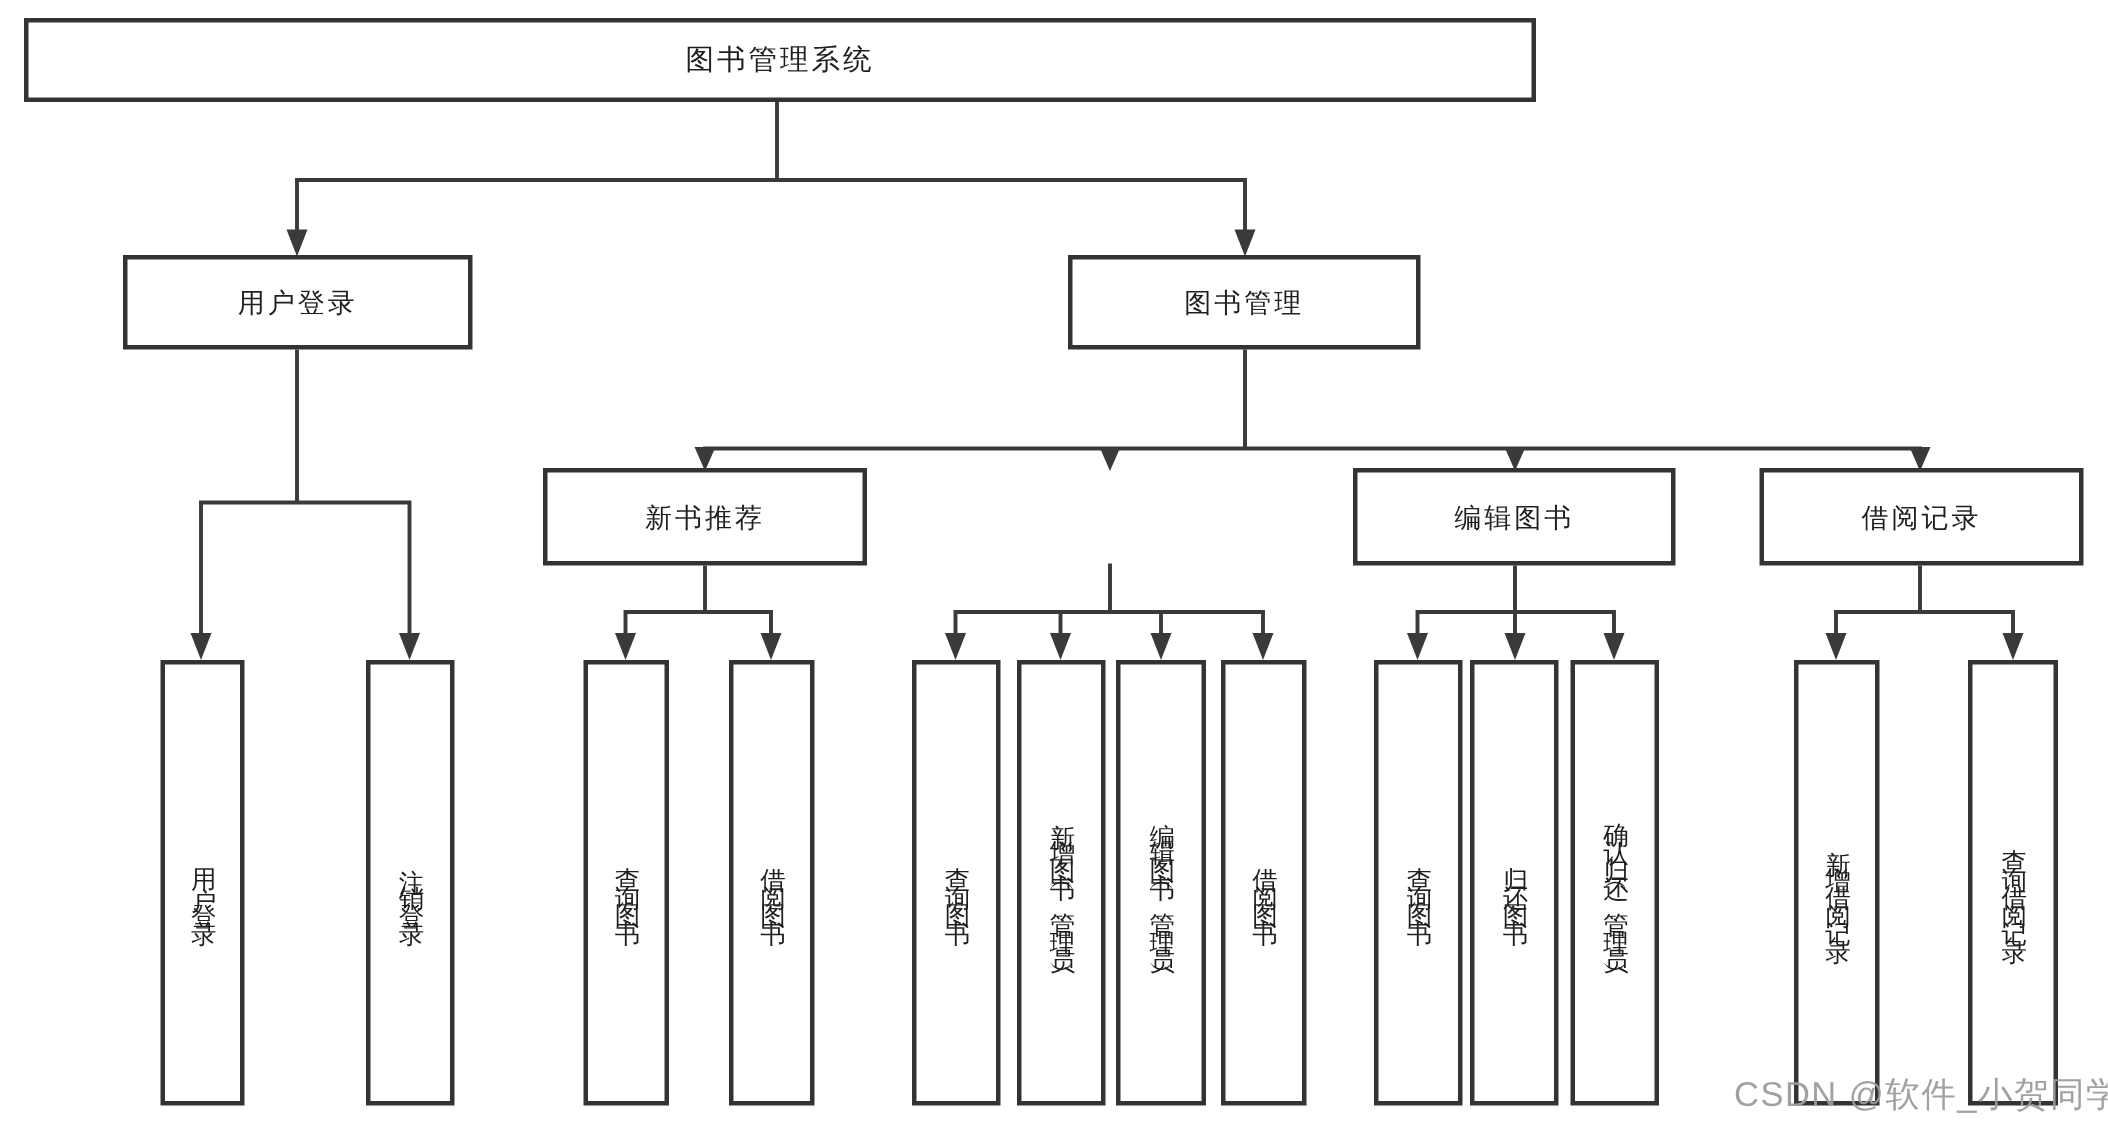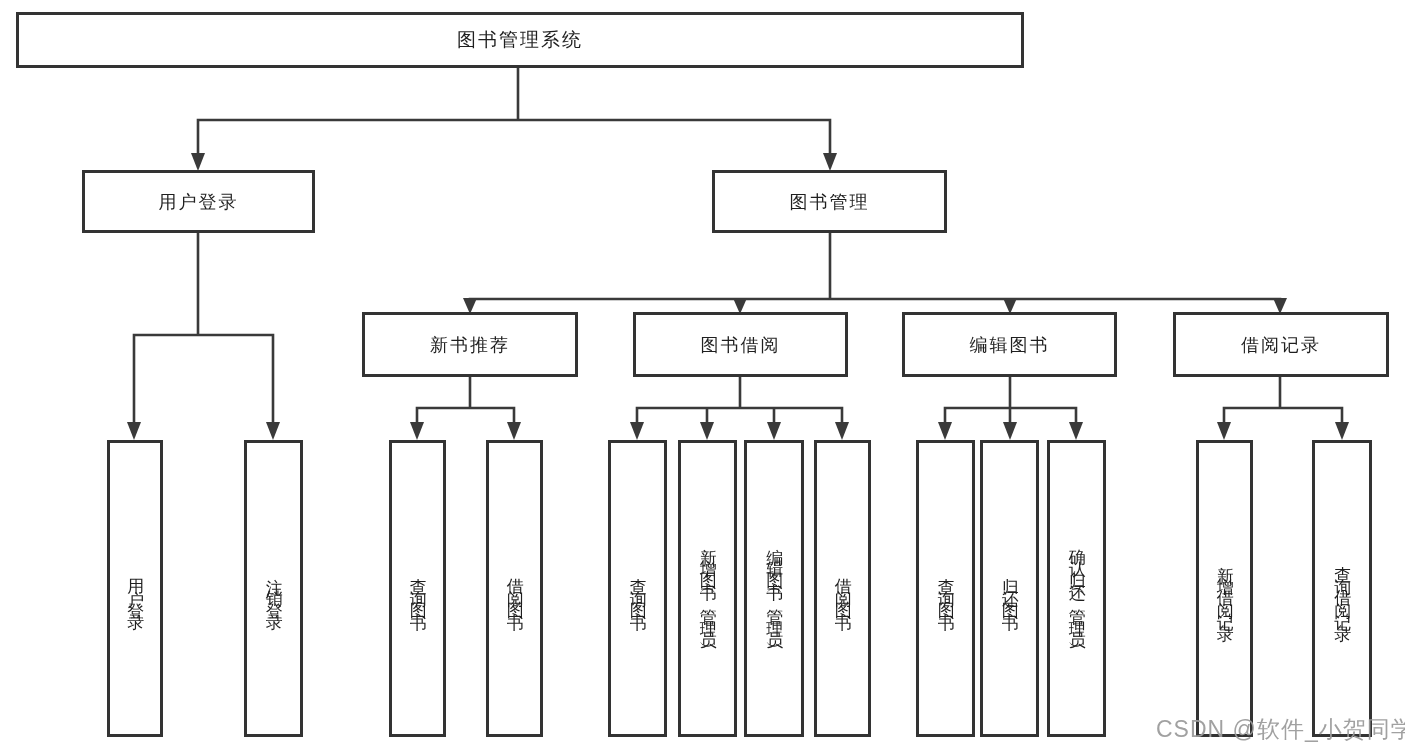--- a/index.html
+++ b/index.html
@@ -86,23 +86,20 @@
   <div class="box" style="left:82px;top:170px;width:233px;height:63px;">
     <span class="h-label">用户登录</span>
   </div>
   <div class="box" style="left:712px;top:170px;width:235px;height:63px;">
     <span class="h-label">图书管理</span>
   </div>
 
   <div class="box" style="left:362px;top:312px;width:216px;height:65px;">
     <span class="h-label">新书推荐</span>
   </div>
-  <div class="box" style="left:633px;top:312px;width:215px;height:65px;">
-    <span class="h-label">图书借阅</span>
-  </div>
   <div class="box" style="left:902px;top:312px;width:215px;height:65px;">
     <span class="h-label">编辑图书</span>
   </div>
   <div class="box" style="left:1173px;top:312px;width:216px;height:65px;align-items:center;">
     <span class="h-label">借阅记录</span>
   </div>
 
   <div class="box" style="left:107px;top:440px;width:56px;height:297px;">
     <span class="v-label">用户登录</span>
   </div>

